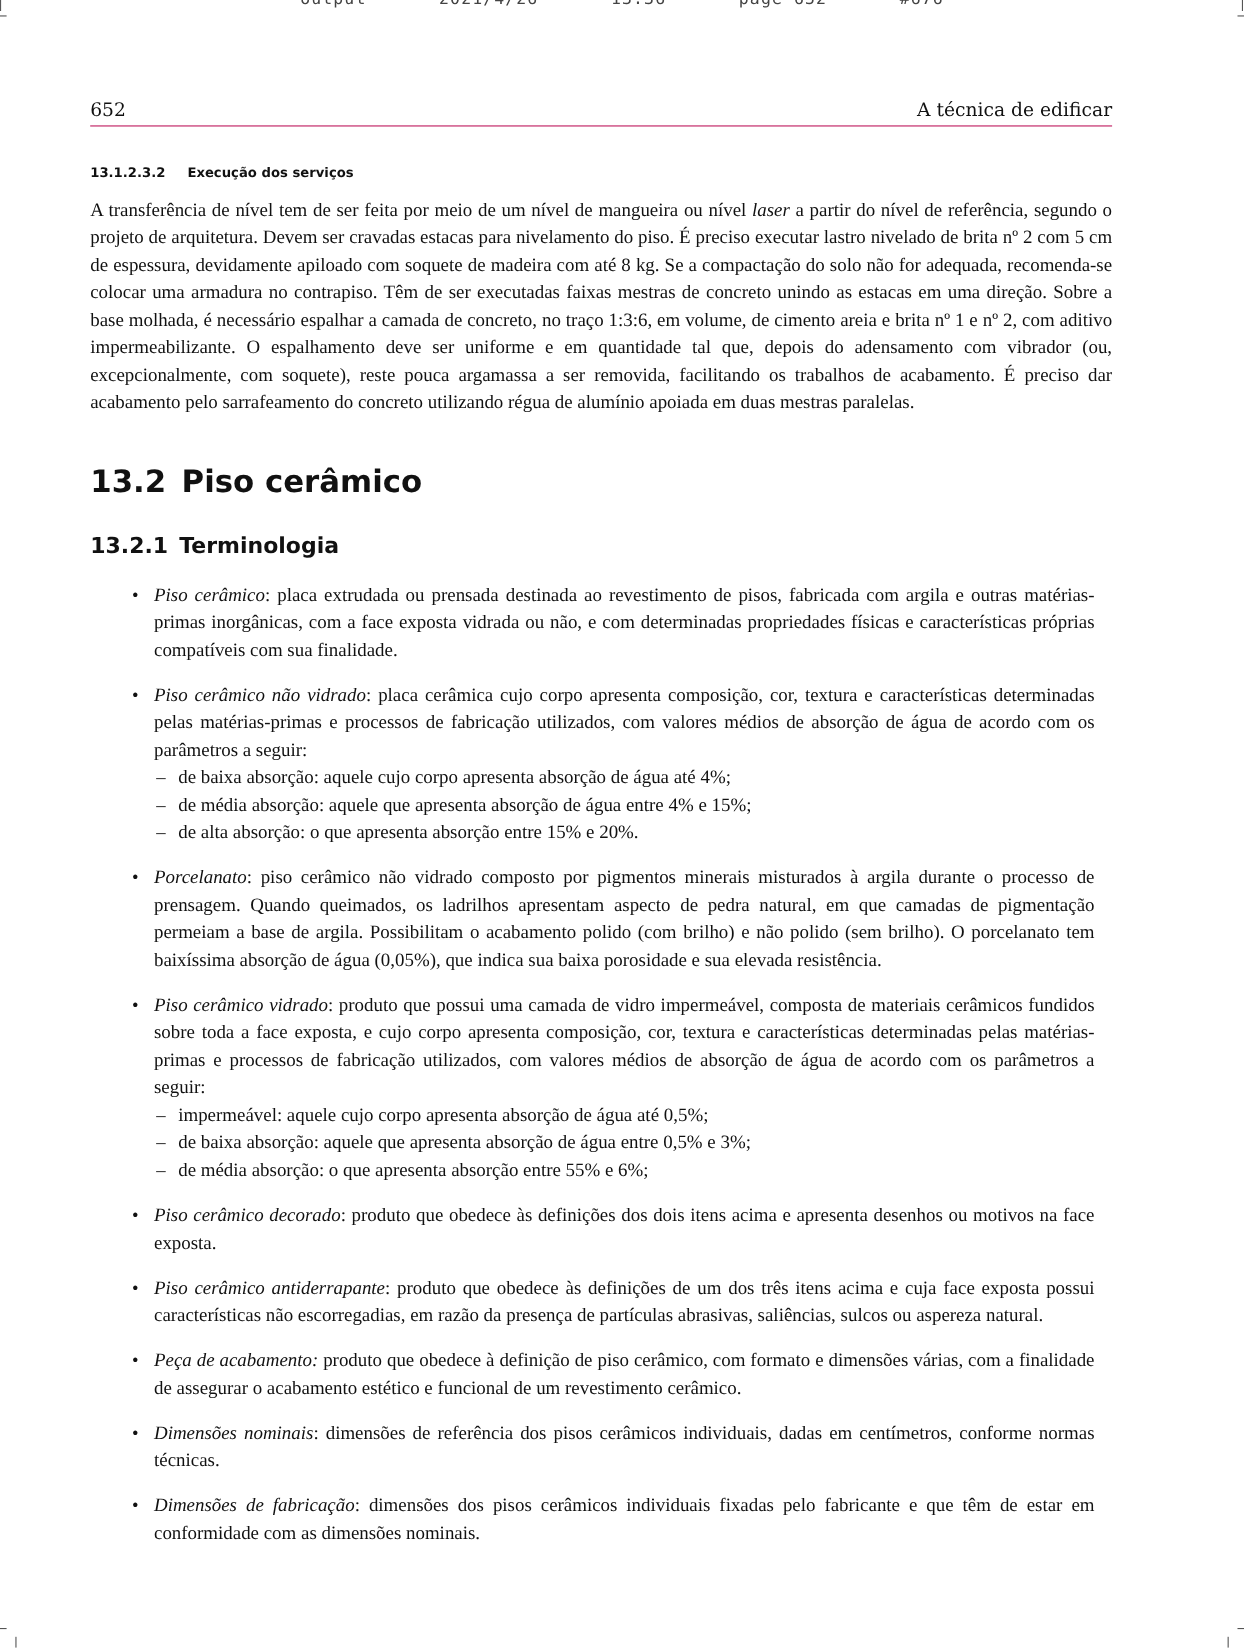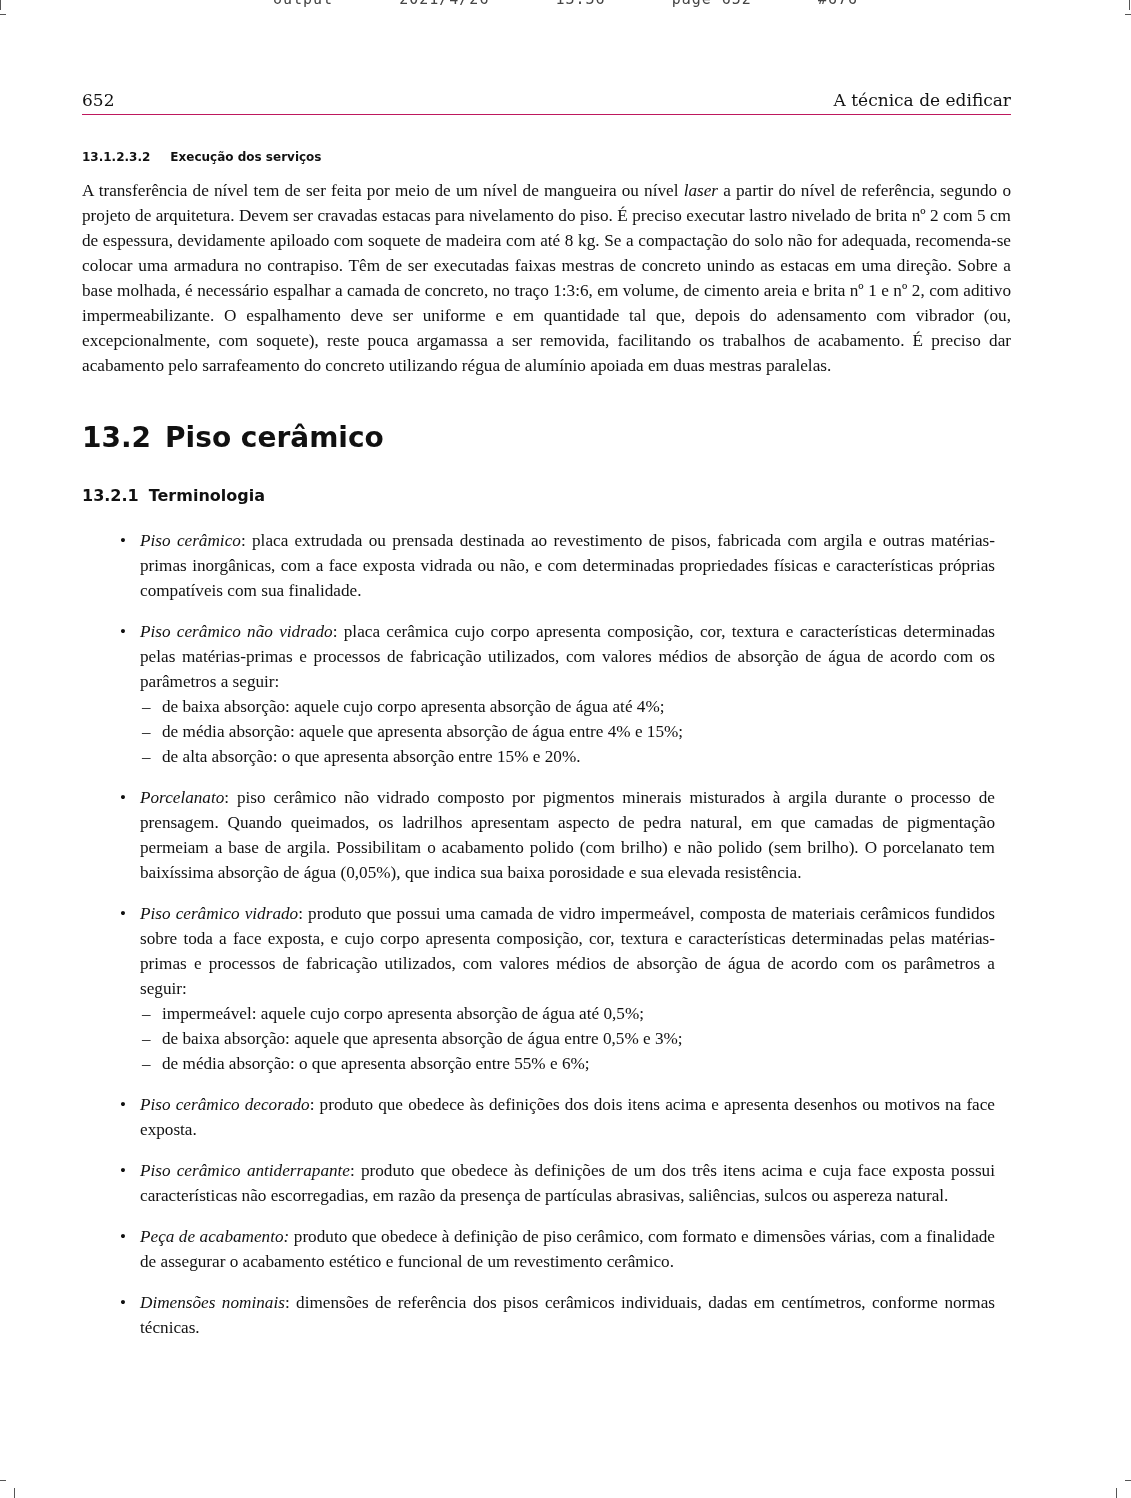--- a/index.html
+++ b/index.html
@@ -14,21 +14,21 @@
   .running-head .pn { position: absolute; left: 0; top: 2px; }
   .running-head .rt { position: absolute; right: 0; top: 2px; }
   .content { position: absolute; top: 150px; left: 0; width: 929px; }
   .sub4 { font-family: "DejaVu Sans", sans-serif; font-weight: bold; font-size: 12px; margin: 0 0 14px 0; }
   .sub4 .num { margin-right: 20px; }
   p.body, .item-text, .subitem {
     font-family: "Liberation Serif", serif; font-size: 17.2px; line-height: 25px; text-align: justify; margin: 0;
   }
   h2.sec { font-family: "DejaVu Sans", sans-serif; font-weight: bold; font-size: 28px; margin: 40px 0 0 0; line-height: 40px; }
   h2.sec .num { margin-right: 14px; }
-  h3.subsec { font-family: "DejaVu Sans", sans-serif; font-weight: bold; font-size: 16px; margin: 22px 0 10px 0; line-height: 32px; }
+  h3.subsec { font-family: "DejaVu Sans", sans-serif; font-weight: bold; font-size: 20px; margin: 22px 0 10px 0; line-height: 32px; }
   h3.subsec .num { margin-right: 10px; }
   ul.terms { list-style: none; margin: 0; padding: 0 0 0 42px; }
   ul.terms > li { position: relative; margin: 16px; }
   ul.terms > li::before { content: "•"; position: absolute; left: -20px; top: 0;
                           font-family: "Liberation Serif", serif; font-size: 17px; line-height: 25px; }
   .term { font-style: italic; }
   ul.sub { list-style: none; margin: 0; padding: 0 0 0 22px; }
   ul.sub > li { position: relative; }
   ul.sub > li::before { content: "–"; position: absolute; left: -20px; top: 0;
                         font-family: "Liberation Serif", serif; font-size: 17px; line-height: 25px; }
@@ -101,15 +101,18 @@
       </li>
       <li>
         <div class="item-text"><span class="term">Piso cerâmico antiderrapante</span><span>: produto que obedece às definições de um dos três itens acima e cuja face exposta possui características não escorregadias, em razão da presença de partículas abrasivas, saliências, sulcos ou aspereza natural.</span></div>
       </li>
       <li>
         <div class="item-text"><span class="term">Peça de acabamento:</span><span> produto que obedece à definição de piso cerâmico, com formato e dimensões várias, com a finalidade de assegurar o acabamento estético e funcional de um revestimento cerâmico.</span></div>
       </li>
       <li>
         <div class="item-text"><span class="term">Dimensões nominais</span><span>: dimensões de referência dos pisos cerâmicos individuais, dadas em centímetros, conforme normas técnicas.</span></div>
       </li>
+      <li>
+        <div class="item-text"><span class="term">Dimensões de fabricação</span><span>: dimensões dos pisos cerâmicos individuais fixadas pelo fabricante e que têm de estar em conformidade com as dimensões nominais.</span></div>
+      </li>
     </ul>
   </div>
 </div>
 
 </body></html>

